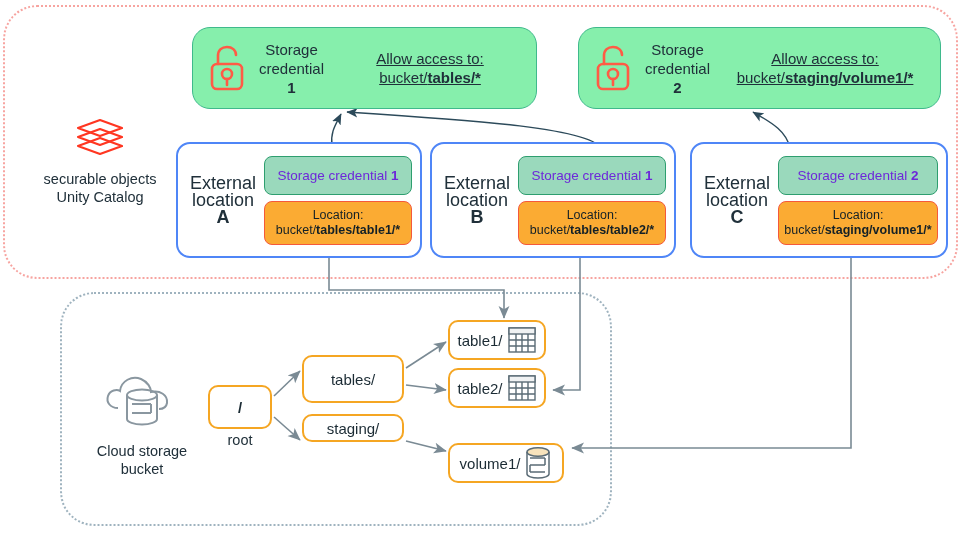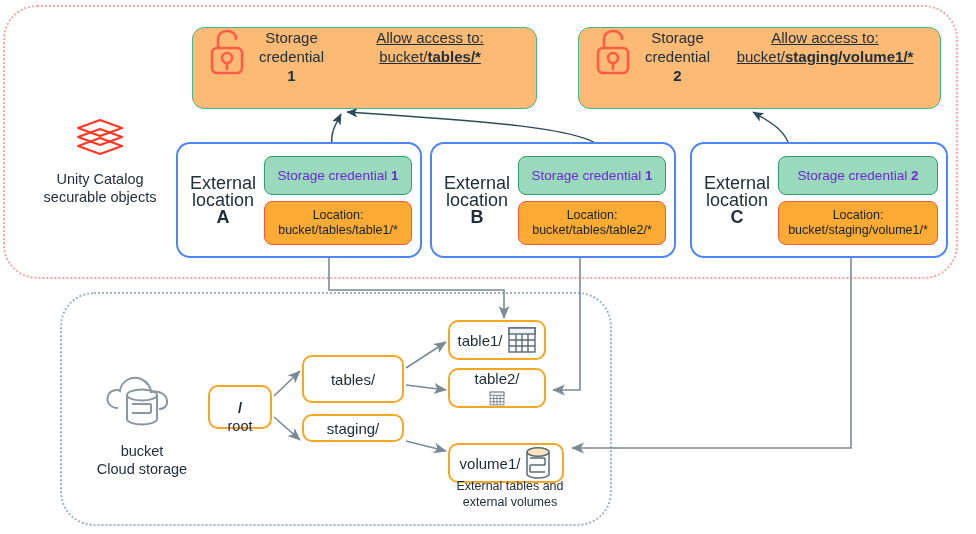--- a/index.html
+++ b/index.html
@@ -12,22 +12,22 @@
     left:3px;top:5px;width:955px;height:274px;
     border:2px dotted #f7a4a0;border-radius:34px;
   }
   .region-cloud{
     left:60px;top:292px;width:552px;height:234px;
     border:2px dotted #9fb3bf;border-radius:34px;
   }
 
   
   .cred-card{
-    border:1.5px solid #3fb98c;border-radius:12px;background:#fdba74;
-    display:flex;
+    border:1.5px solid #3fb98c;border-radius:18px;background:#86efac;
+    display:flex;align-items:center;
   }
   .cred-lock{flex:0 0 auto;margin-left:14px;}
   .cred-title{
     flex:0 0 auto;text-align:center;font-size:15px;line-height:19px;
     color:#20303a;margin-left:12px;
   }
   .cred-title b{display:block;font-weight:bold;}
   .cred-access{
     flex:1 1 auto;text-align:center;font-size:15px;line-height:19px;color:#20303a;
     padding:0 10px;
@@ -48,21 +48,21 @@
   .extloc-right{flex:1 1 auto;padding:8px 8px 8px 2px;display:flex;flex-direction:column;gap:6px;}
   .chip-green{
     background:#9ad9bc;border:1.5px solid #2e9e6f;border-radius:8px;
     text-align:center;font-size:13.5px;color:#6d28d9;padding:11px 4px;
   }
   .chip-green b{font-weight:bold;}
   .chip-orange{
     background:#fbab33;border:1.5px solid #f4593b;border-radius:8px;
     text-align:center;font-size:12.5px;line-height:15px;color:#132027;padding:6px 0;
   }
-  .chip-orange b{font-weight:normal;}
+  .chip-orange b{font-weight:bold;}
 
   
   .legend{text-align:center;}
   .legend-text{font-size:14.5px;line-height:18px;color:#20303a;margin-top:6px;}
 
   
   .node{
     border:2px solid #f5a623;border-radius:10px;background:#fff;
     display:flex;align-items:center;justify-content:center;gap:4px;
     font-size:15px;color:#1b2b34;
@@ -111,37 +111,37 @@
 
   <div class="abs legend" style="left:22px;top:118px;width:156px;">
     <svg width="52" height="42" viewBox="0 0 52 42">
       <g fill="none" stroke="#ff3621" stroke-width="2.2" stroke-linejoin="round">
         <path d="M4,10 L26,2 L48,10 L26,18 Z"></path>
         <path d="M4,19 L26,11 L48,19 L26,27 Z"></path>
         <path d="M4,28 L26,20 L48,28 L26,36 Z"></path>
       </g>
     </svg>
     <div class="legend-text">
+      <div>securable objects</div>
       <div>Unity Catalog</div>
-      <div>securable objects</div>
     </div>
   </div>
 
   <div class="abs legend" style="left:72px;top:370px;width:140px;">
     <svg width="82" height="62" viewBox="0 0 82 62">
       <g fill="none" stroke="#8a97a0" stroke-width="2">
         <path d="M17,38 C9,38 5,32 7,26 C9,20 16,19 19,21 C20,11 31,5 40,9 C47,12 50,18 50,22 C59,20 67,25 66,33 C65.4,37 62,39 58,39"></path>
         <ellipse cx="41" cy="25" rx="15" ry="5.5"></ellipse>
         <path d="M26,25 L26,49 C26,52 33,54.5 41,54.5 C49,54.5 56,52 56,49 L56,25"></path>
         <path d="M31,34 L50,34 M31,43 L50,43 M50,34 L50,43"></path>
       </g>
     </svg>
     <div class="legend-text">
+      <div>Cloud storage</div>
       <div>bucket</div>
-      <div>Cloud storage</div>
     </div>
   </div>
 
   <div class="abs cred-card" style="left:192px;top:27px;width:345px;height:82px;">
     <svg class="cred-lock" width="40" height="48" viewBox="0 0 40 48">
       <g fill="none" stroke="#ff5b45" stroke-width="2.6" stroke-linecap="round">
         <path d="M11,20 L11,12 C11,6 15,3 20,3 C25,3 29,6 29,11"></path>
         <rect x="5" y="20" width="30" height="25" rx="5"></rect>
         <circle cx="20" cy="30" r="5"></circle>
         <path d="M20,35 L20,41"></path>
@@ -225,42 +225,42 @@
       <div class="chip-orange">
         <div>Location:</div>
         <div><span>bucket/</span><b>staging/volume1/*</b></div>
       </div>
     </div>
   </div>
 
   <div class="abs node" style="left:208px;top:385px;width:64px;height:44px;font-weight:bold;">
     <span>/</span>
   </div>
-  <div class="abs node-caption" style="left:200px;top:418px;width:80px;">root</div>
+  <div class="abs node-caption" style="left:200px;top:432px;width:80px;">root</div>
 
   <div class="abs node" style="left:302px;top:355px;width:102px;height:48px;">
     <span>tables/</span>
   </div>
 
   <div class="abs node" style="left:302px;top:414px;width:102px;height:28px;">
     <span>staging/</span>
   </div>
 
   <div class="abs node" style="left:448px;top:320px;width:98px;height:40px;">
     <span>table1/</span>
     <svg width="30" height="28" viewBox="0 0 30 28">
       <g fill="none" stroke="#5a6b75" stroke-width="1.4">
         <rect x="2" y="2" width="26" height="24" fill="#fff"></rect>
         <rect x="2" y="2" width="26" height="6" fill="#f0f2f3"></rect>
         <path d="M2,14 H28 M2,20 H28 M9,8 V26 M15,8 V26 M21,8 V26"></path>
       </g>
     </svg>
   </div>
 
-  <div class="abs node" style="left:448px;top:368px;width:98px;height:40px;flex-direction:column;">
+  <div class="abs node" style="left:448px;top:368px;width:98px;height:40px;">
     <span>table2/</span>
     <svg width="30" height="28" viewBox="0 0 30 28">
       <g fill="none" stroke="#5a6b75" stroke-width="1.4">
         <rect x="2" y="2" width="26" height="24" fill="#fff"></rect>
         <rect x="2" y="2" width="26" height="6" fill="#f0f2f3"></rect>
         <path d="M2,14 H28 M2,20 H28 M9,8 V26 M15,8 V26 M21,8 V26"></path>
       </g>
     </svg>
   </div>
 
@@ -268,18 +268,14 @@
     <span>volume1/</span>
     <svg width="28" height="34" viewBox="0 0 28 34">
       <g fill="none" stroke="#5a6b75" stroke-width="1.5">
         <ellipse cx="14" cy="6" rx="11" ry="4.2" fill="#f7e3bc"></ellipse>
         <path d="M3,6 L3,28 C3,30.3 8,32 14,32 C20,32 25,30.3 25,28 L25,6"></path>
         <path d="M6,12 H21 M6,19 H21 M6,26 H21 M21,12 V19 M6,19 V26"></path>
       </g>
     </svg>
   </div>
 
-  <div class="abs tree-caption" style="left:430px;top:478px;width:160px;">
-    <div>External tables and</div>
-    <div>external volumes</div>
-  </div>
 
 </div>
 
 </body></html>

